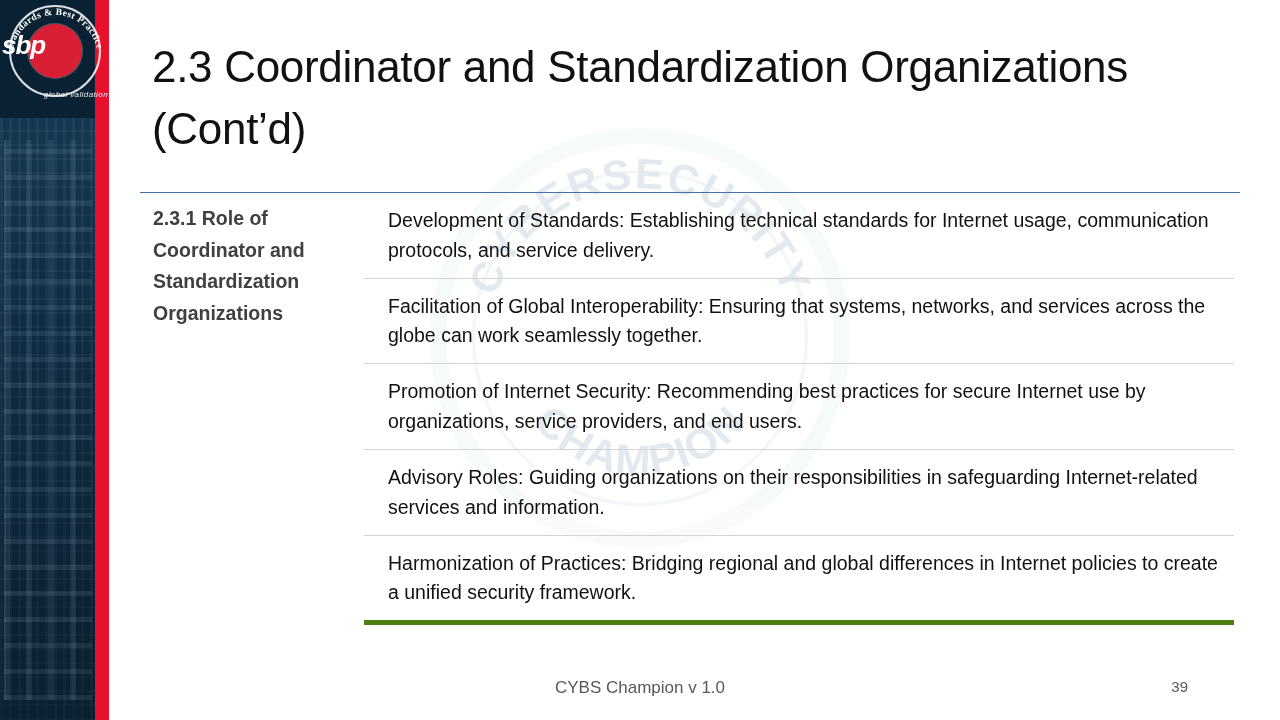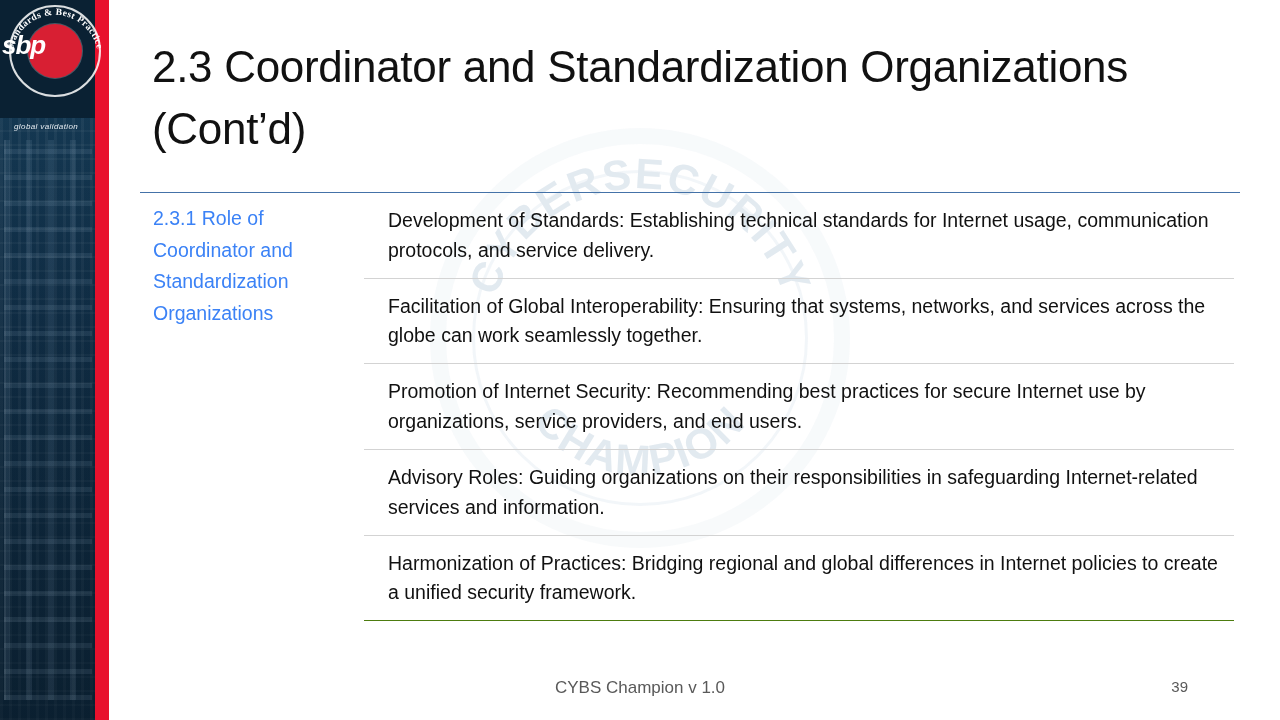--- a/index.html
+++ b/index.html
@@ -115,29 +115,28 @@
   .logo-arc-top {
     position: absolute;
     left: 0;
     top: 0;
     width: 106px;
     height: 96px;
     pointer-events: none;
   }
   .logo-sub {
     position: absolute;
-    left: 12px;
+    left: 0;
     top: 88px;
     width: 106px;
-    text-align: left;
+    text-align: right;
     color: #e9eef3;
     font-size: 8px;
     font-style: italic;
     letter-spacing: 0.4px;
-    margin-top: 32px;
   }
 
   
   .watermark {
     position: absolute;
     left: 430px;
     top: 128px;
     width: 420px;
     height: 420px;
     border-radius: 50%;
@@ -182,22 +181,22 @@
     height: 1px;
     background: #4472a8;
   }
   .left-col {
     position: absolute;
     left: 153px;
     top: 203px;
     width: 210px;
     font-size: 19.5px;
     line-height: 1.62;
-    font-weight: normal;
-    color: #3b82f6;
+    font-weight: bold;
+    color: #404040;
   }
   .col-sep {
     position: absolute;
     left: 363px;
     top: 193px;
     width: 1px;
     height: 455px;
     background: #ffffff;
   }
   .right-col {
@@ -207,21 +206,21 @@
     width: 870px;
   }
   .item {
     position: relative;
     padding: 13px 10px 12px 24px;
     border-bottom: 1px solid #d3d3d3;
     font-size: 19.5px;
     line-height: 1.53;
     color: #111111;
   }
-  .item:last-child { border-bottom: 1px solid #4d7c0f; }
+  .item:last-child { border-bottom: 5px solid #4d7c0f; }
   .item .lead {
     font-weight: normal;
   }
 
   
   .footer-text {
     position: absolute;
     left: 0;
     top: 678px;
     width: 1280px;

